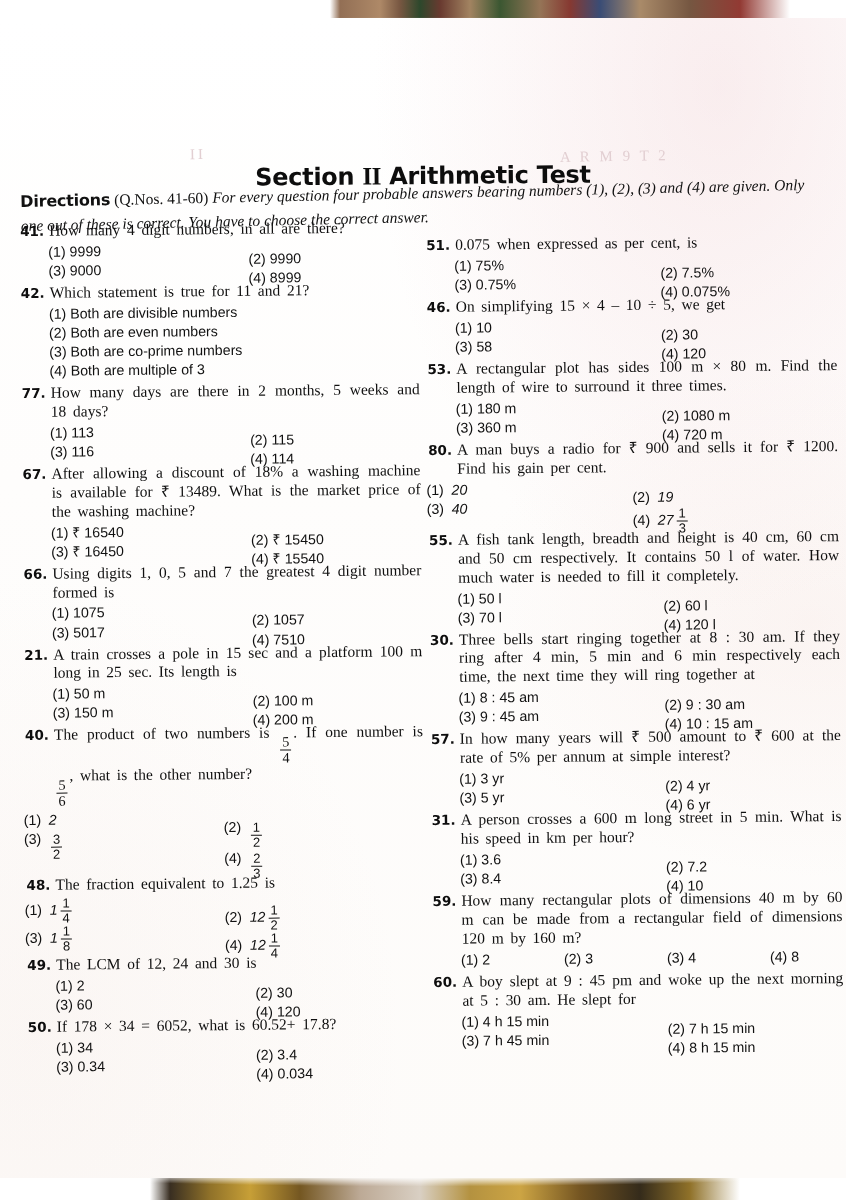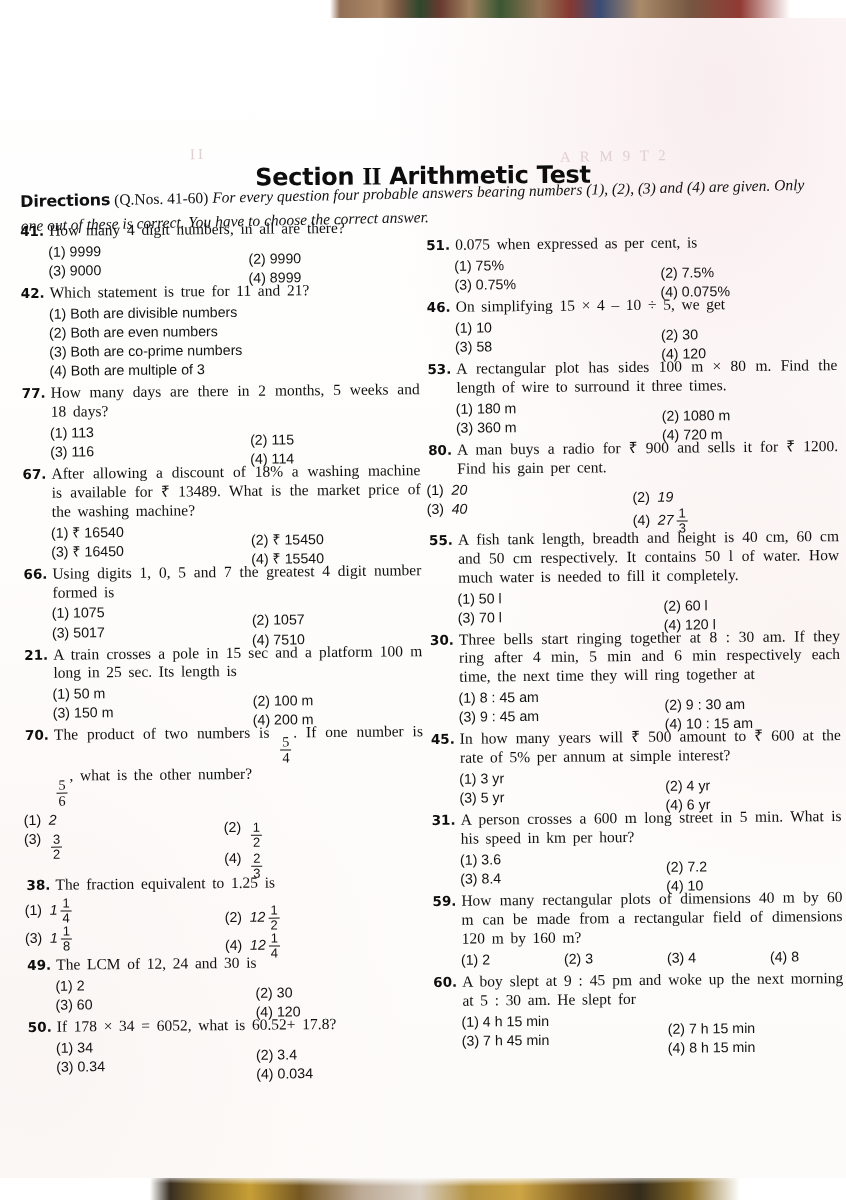--- a/index.html
+++ b/index.html
@@ -237,21 +237,21 @@
             </div>
             <div class="oc2">
               <div class="opt">(2) 100 m</div>
               <div class="opt">(4) 200 m</div>
             </div>
           </div>
         </div>
       </div>
       <div class="q" style="position: relative; margin-bottom: 3px;">
         <div class="qhead">
-          <span class="qnum">70.</span>
+          <span class="qnum">40.</span>
           <span class="qtext loose">The product of two numbers is <span class="frac">
               <span class="n">5</span>
               <span class="d">4</span>
             </span>. If one number is <span class="frac">
               <span class="n">5</span>
               <span class="d">6</span>
             </span>, what is the other number?</span>
         </div>
         <div class="opts">
           <div class="opt-grid">
@@ -278,21 +278,21 @@
                     <span class="n">2</span>
                     <span class="d">3</span>
                   </span>
                 </span></div>
             </div>
           </div>
         </div>
       </div>
       <div class="q" style="position: relative; margin-bottom: 3px;">
         <div class="qhead">
-          <span class="qnum">38.</span>
+          <span class="qnum">48.</span>
           <span class="qtext loose">The fraction equivalent to 1.25 is</span>
         </div>
         <div class="opts">
           <div class="opt-grid">
             <div class="oc1">
               <div class="opt" style="padding-left:0;"><span class="mk">(1)</span><span class="mixed">
                   <span class="w">1</span>
                   <span class="frac">
                     <span class="n">1</span>
                     <span class="d">4</span>
@@ -478,21 +478,21 @@
             </div>
             <div class="oc2">
               <div class="opt">(2) 9 : 30 am</div>
               <div class="opt">(4) 10 : 15 am</div>
             </div>
           </div>
         </div>
       </div>
       <div class="q" style="position: relative; margin-bottom: 3px;">
         <div class="qhead">
-          <span class="qnum">45.</span>
+          <span class="qnum">57.</span>
           <span class="qtext loose">In how many years will ₹ 500 amount to ₹ 600 at the rate of 5% per annum at simple interest?</span>
         </div>
         <div class="opts">
           <div class="opt-grid">
             <div class="oc1">
               <div class="opt">(1) 3 yr</div>
               <div class="opt">(3) 5 yr</div>
             </div>
             <div class="oc2">
               <div class="opt">(2) 4 yr</div>

